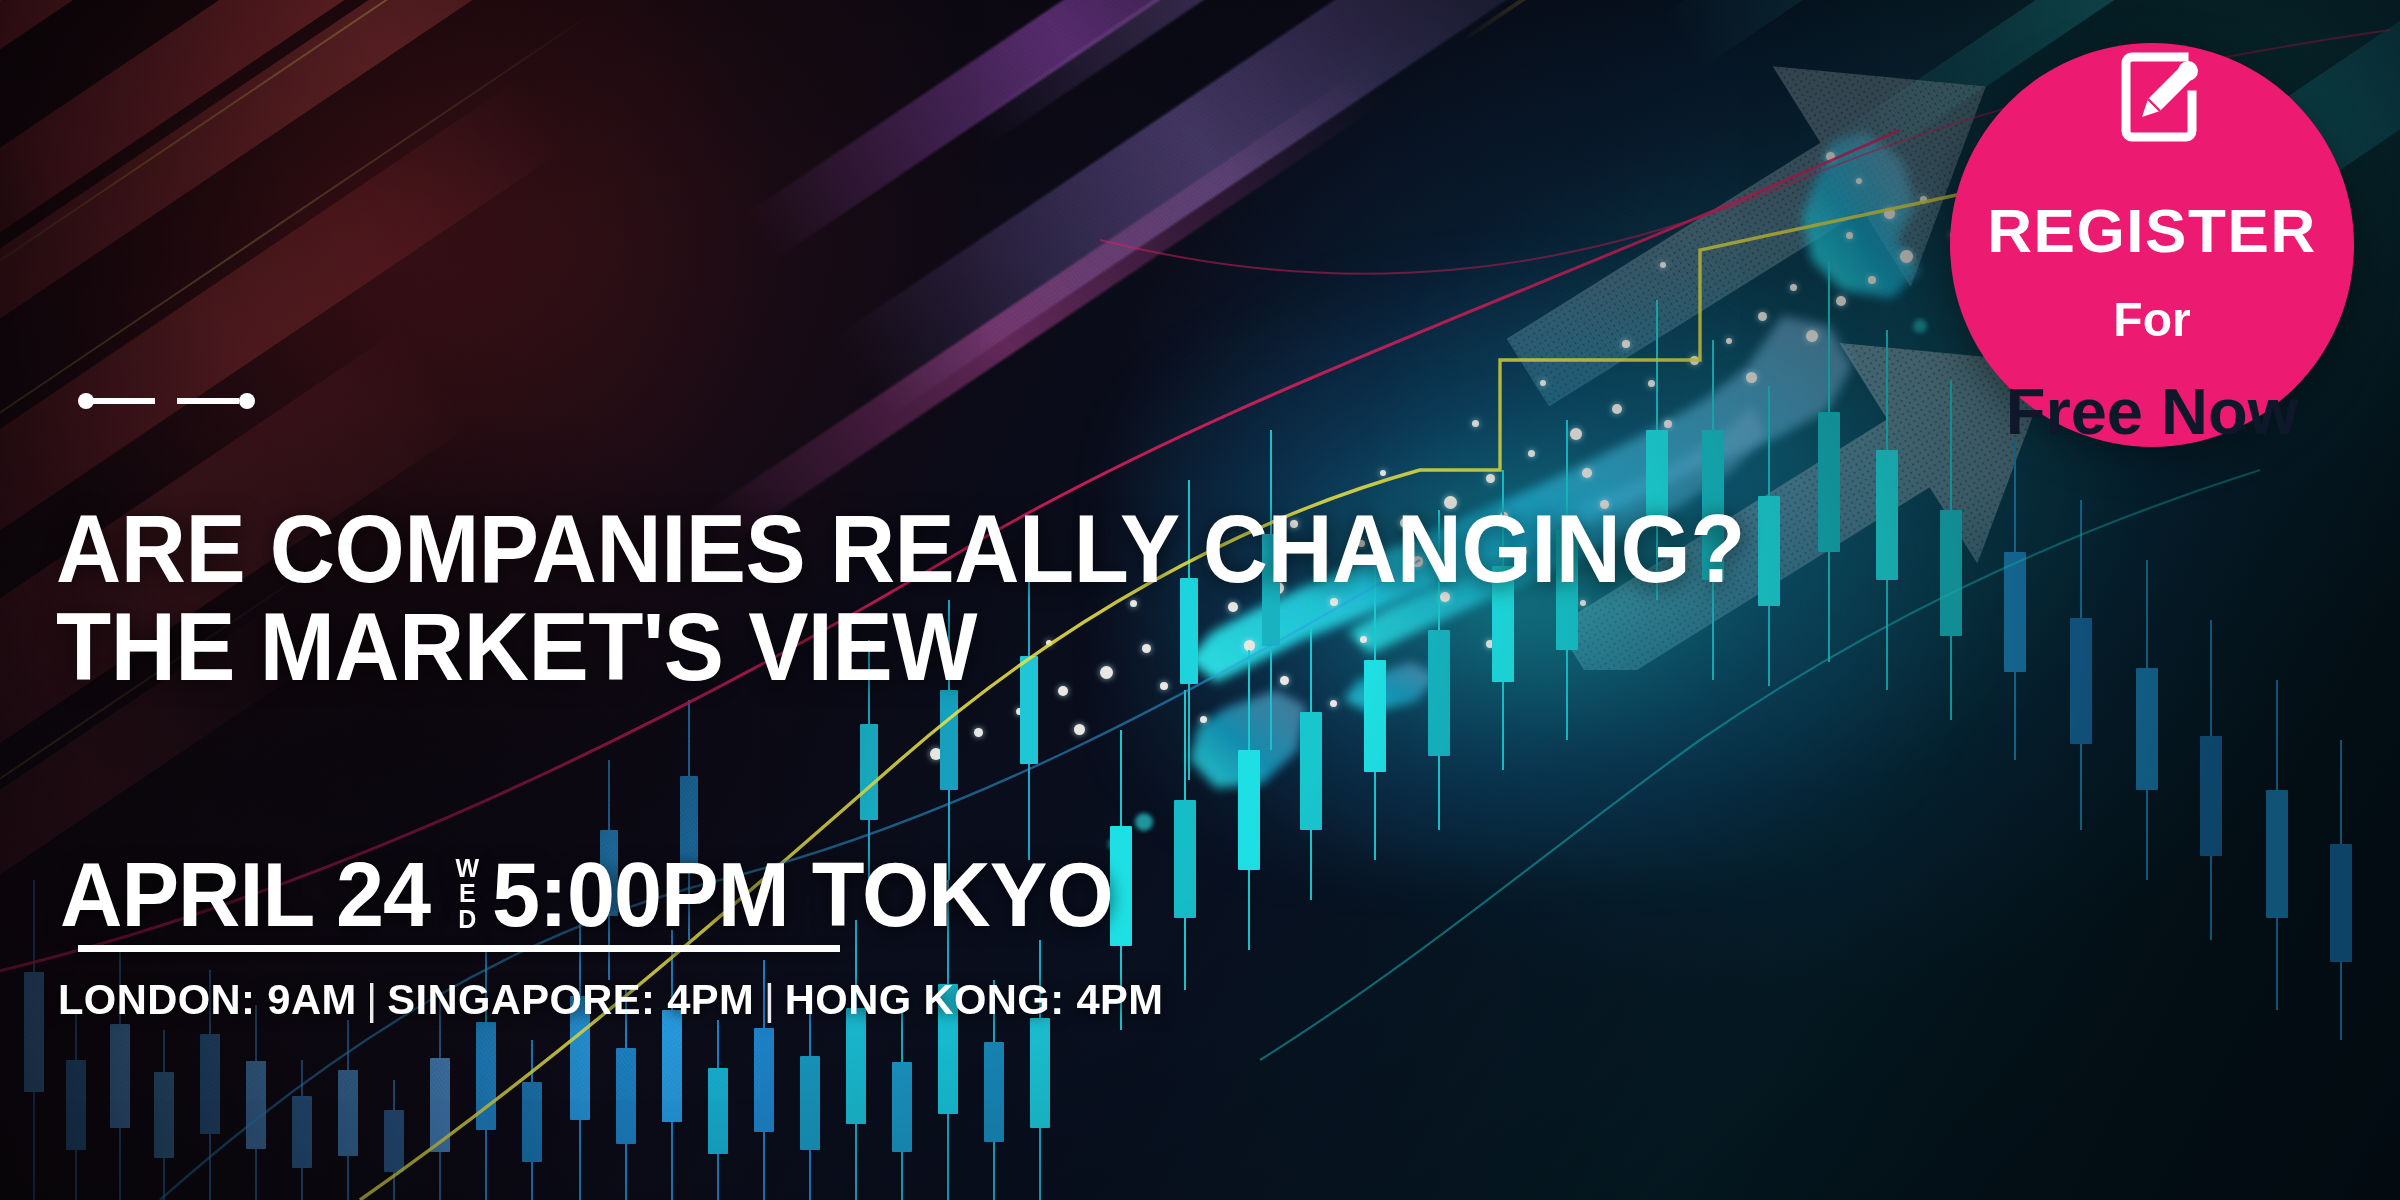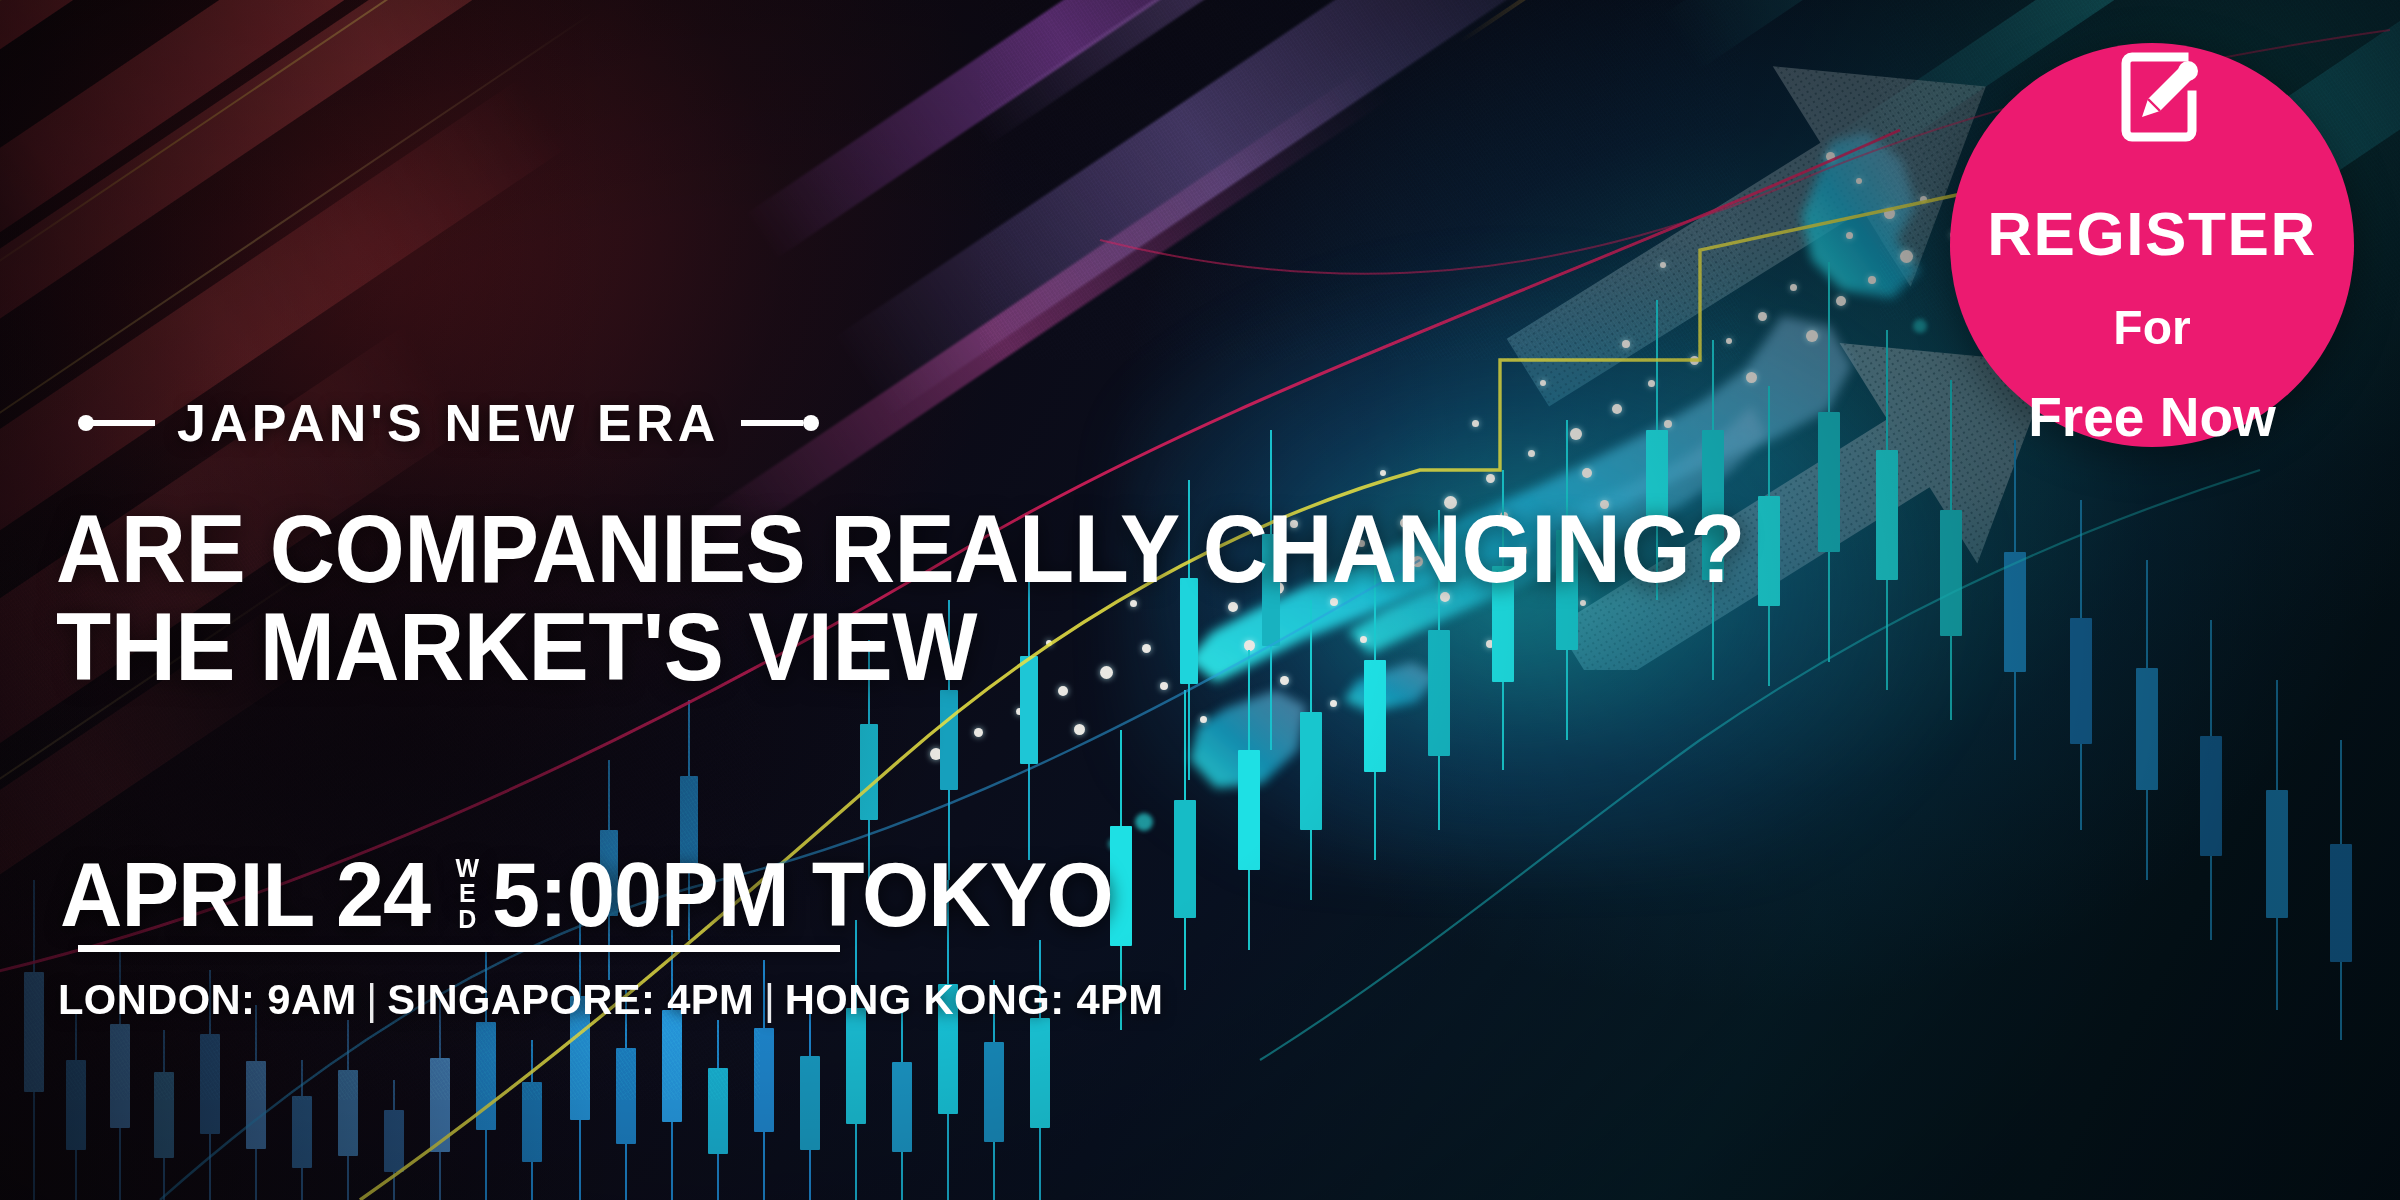--- a/index.html
+++ b/index.html
@@ -179,21 +179,21 @@
     box-shadow:0 10px 44px rgba(0,0,0,.40);
   }
   .badge .edit-icon{ margin-bottom:16px; }
   .badge .b1{
     color:#fff; font-size:62px; font-weight:700; letter-spacing:1.6px; line-height:1;
   }
   .badge .b2{
     color:#fff; font-size:48px; font-weight:700; line-height:1.08; margin-top:4px;
   }
   .badge .b3{
-    color:#ffffff; font-size:55px; font-weight:700; line-height:1.08; margin-top:2px;
+    color:#0f172a; font-size:65px; font-weight:700; line-height:1.08; margin-top:2px;
   }
 </style>
 </head>
 <body>
 
 <div class="banner">
 
   <div class="bg">
 
     <div class="bg bg-base"></div>
@@ -577,21 +577,20 @@
     <div class="scrim"></div>
   </div>
 
   <div class="content">
 
     <div class="eyebrow">
       <span class="rule left">
         <span class="dot"></span>
           <span class="line"></span>
       </span>
-      <span class="eyebrow-text">JAPAN'S NEW ERA</span>
       <span class="rule right">
         <span class="line"></span>
           <span class="dot"></span>
       </span>
     </div>
 
     <h1 class="headline">
       <span class="l1">ARE COMPANIES REALLY CHANGING?</span>
       <span class="l2">THE MARKET'S VIEW</span>
     </h1>

